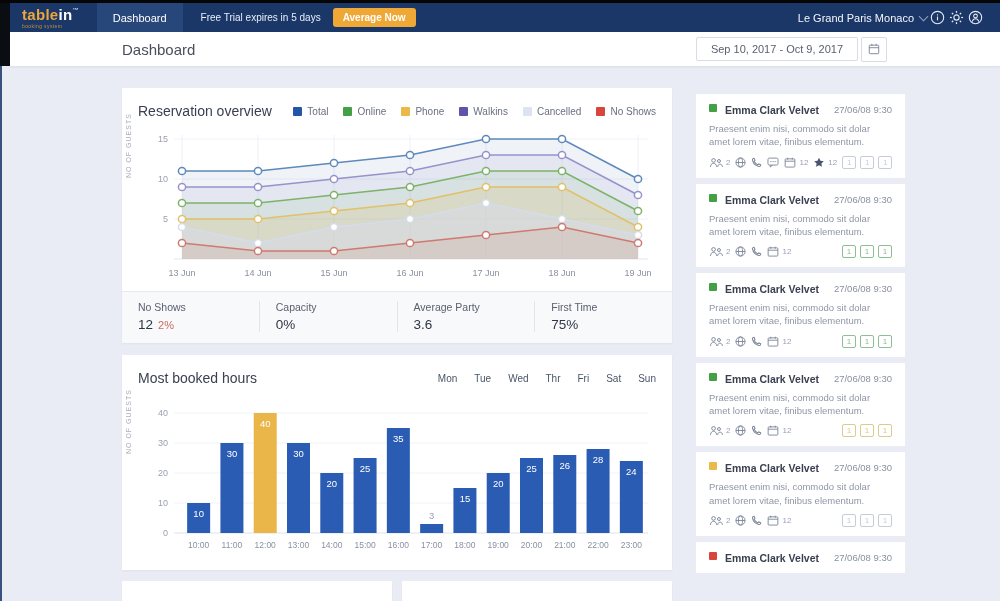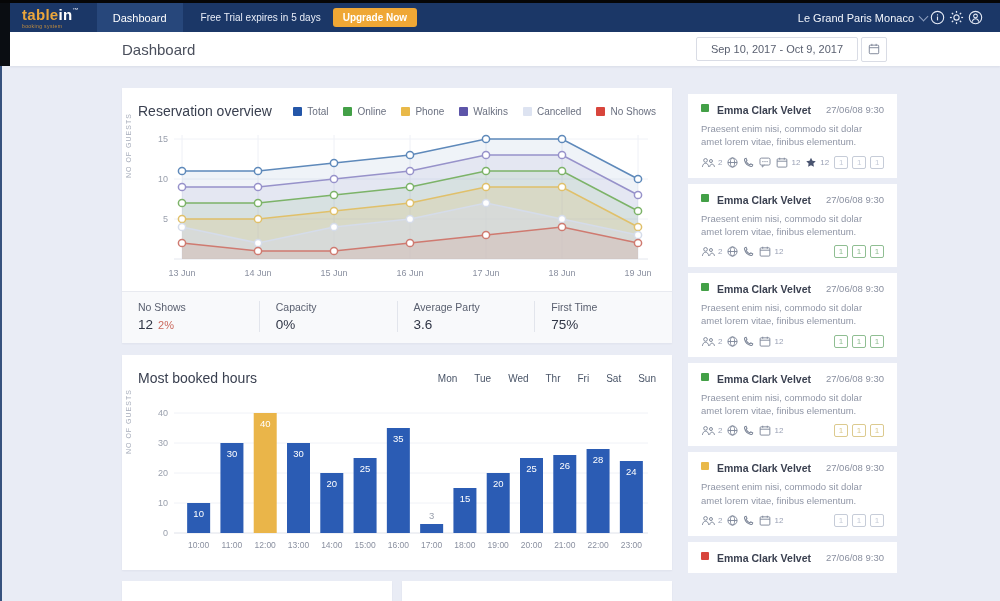--- a/index.html
+++ b/index.html
@@ -29,21 +29,21 @@
   .nav-icon { width:17px; height:17px; color:#e6ebf6; cursor:pointer; display:flex; align-items:center; justify-content:center; }
 
   
   header { position:absolute; top:32px; left:10px; right:0; height:34px; background:#fff; display:flex; align-items:center; z-index:20; box-shadow:0 1px 2px rgba(30,40,80,.08); }
   .page-title { margin-left:112px; font-size:15px; color:#4a4f5c; font-weight:normal; }
   .head-right { margin-left:auto; display:flex; align-items:center; gap:3px; margin-right:113px; }
   .date-box { border:1px solid #d9dce5; border-radius:2px; padding:5px 14px; font-size:11px; color:#5a6070; background:#fff; cursor:pointer; }
   .cal-btn { border:1px solid #d9dce5; border-radius:2px; width:26px; height:25px; background:#fff; display:flex; align-items:center; justify-content:center; cursor:pointer; color:#7d8698; }
 
   
-  main { position:absolute; top:66px; left:0; right:0; bottom:0; display:flex; padding:22px 0 0 122px; gap:16px; }
+  main { position:absolute; top:66px; left:0; right:0; bottom:0; display:flex; padding:22px 0 0 122px; gap:24px; }
   .col-main { width:550px; flex:none; }
   aside { width:209px; flex:none; }
 
   .card { background:#fff; box-shadow:0 1px 2px rgba(30,40,80,.05); }
   .card-head { display:flex; align-items:center; justify-content:space-between; padding:15px 16px 10px; }
   .card-title { font-size:14px; color:#3a4050; font-weight:normal; }
 
   
   .legend { display:flex; align-items:flex-end; gap:15px;margin-left:8px; }
   .legend-item { display:flex; align-items:center; gap:5px; cursor:pointer; }
@@ -96,21 +96,21 @@
 
   <nav>
     <div class="logo">
       <div class="logo-line"><span class="logo-t1">table</span><span class="logo-t2">in</span><span class="logo-tm">™</span></div>
       <div class="logo-tag">booking system</div>
     </div>
     <div id="navTabs" style="display: flex;">
         <div class="nav-tab active">Dashboard</div>
       </div>
     <span class="trial">Free Trial expires in 5 days</span>
-    <button class="upgrade">Upgrade Now</button>
+    <button class="upgrade">Average Now</button>
     <div class="nav-right">
       <div class="account">
         <span>Le Grand Paris Monaco</span>
         <span class="chev"></span>
       </div>
       <span class="nav-icon">
         <svg width="15" height="15" viewBox="0 0 16 16">
             <circle cx="8" cy="8" r="6.6" fill="none" stroke="currentColor" stroke-width="1.2"></circle>
             <rect x="7.4" y="7" width="1.2" height="4" fill="currentColor"></rect>
             <rect x="7.4" y="4.6" width="1.2" height="1.2" fill="currentColor"></rect>

